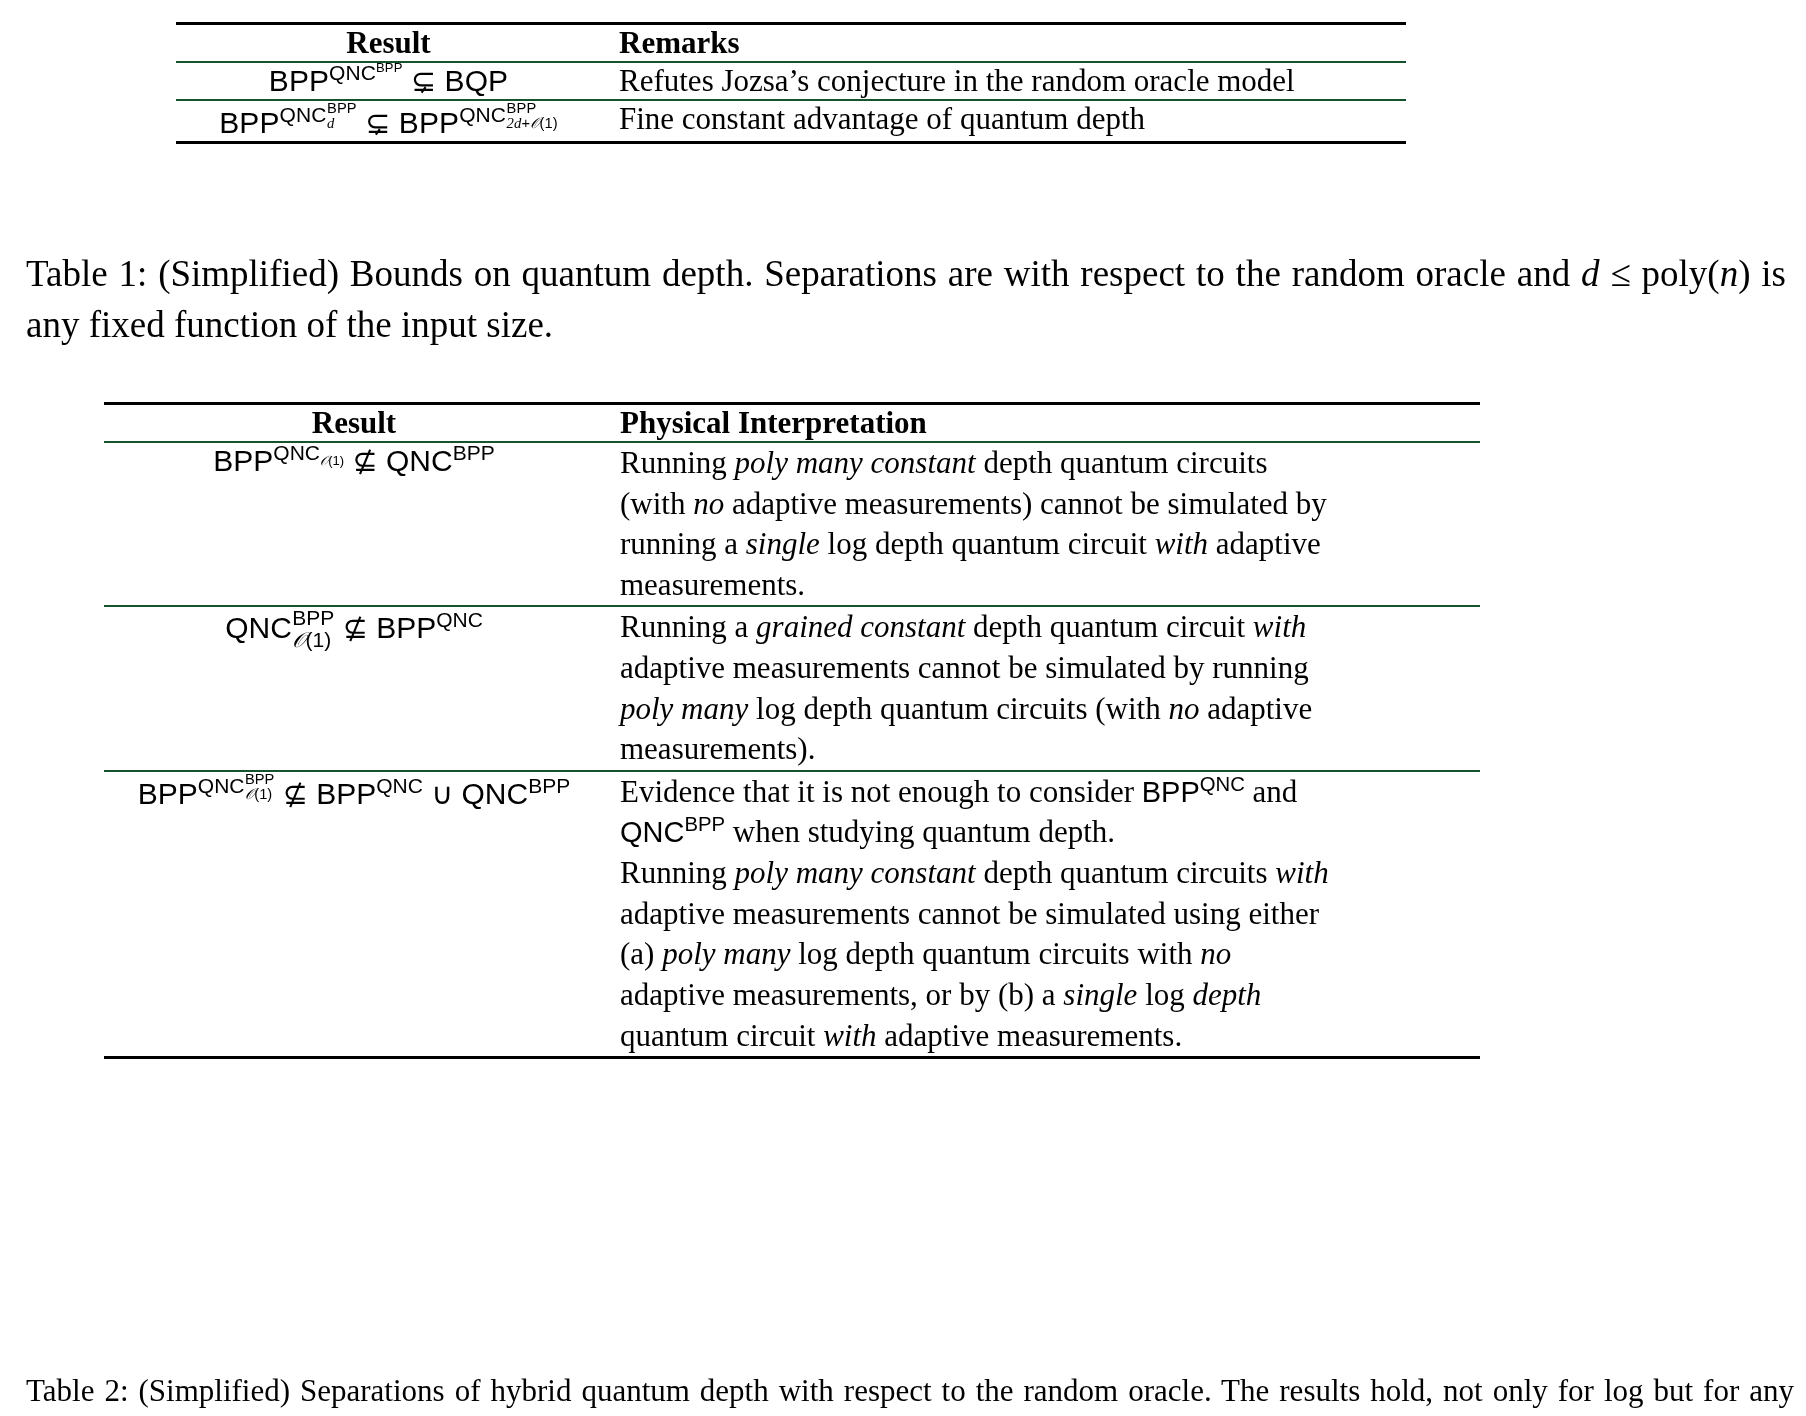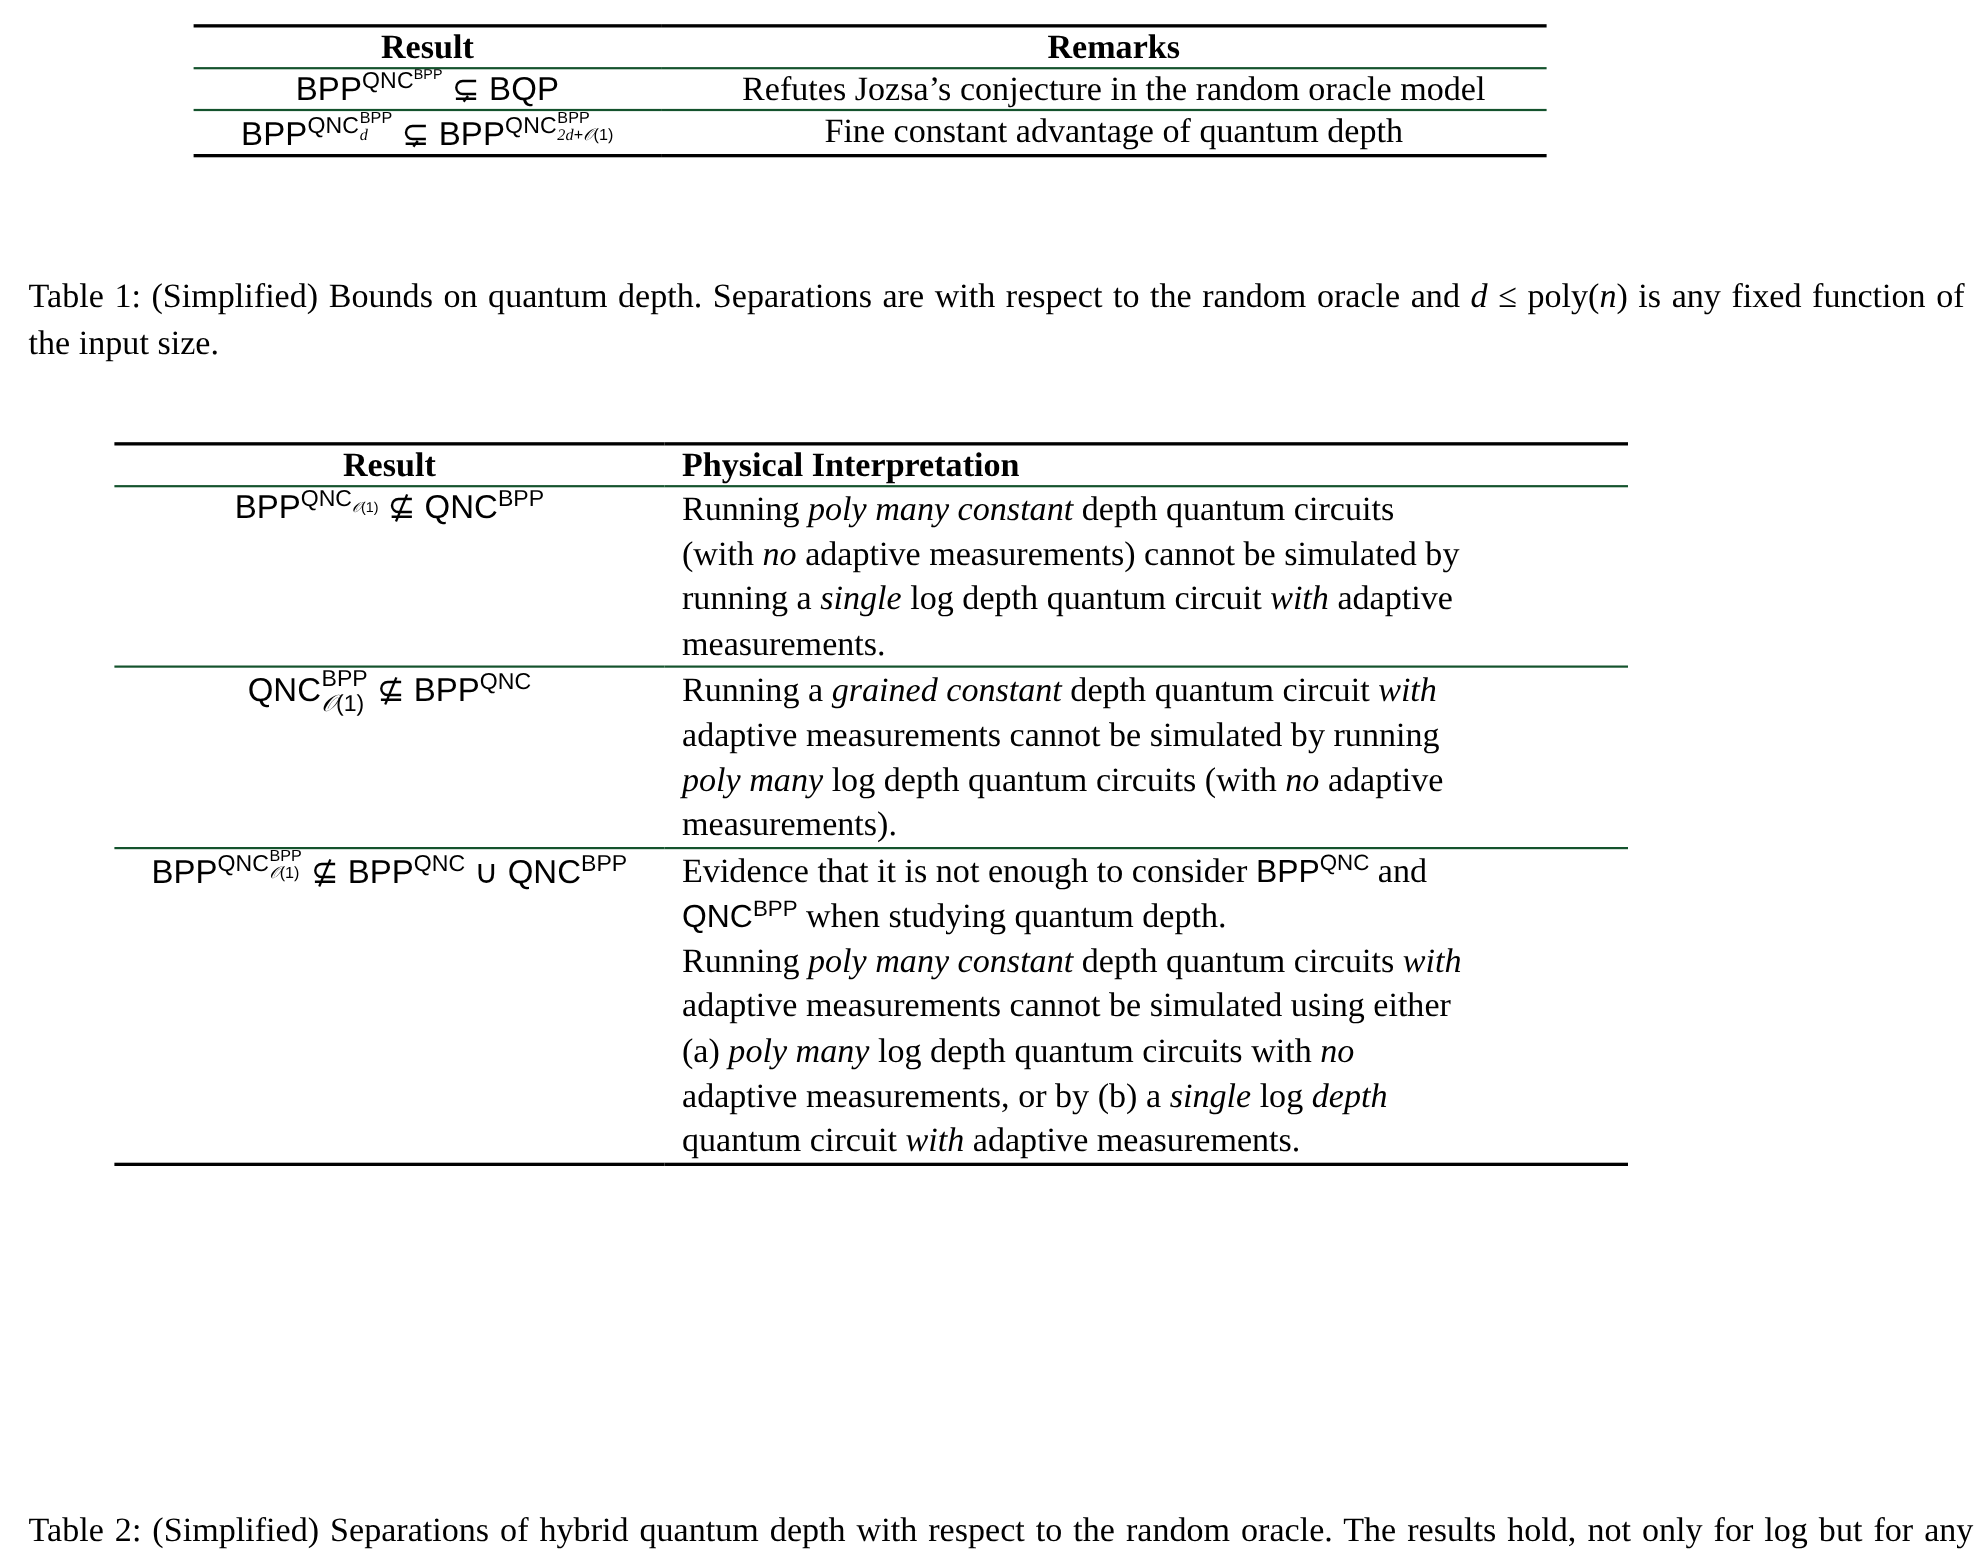--- a/index.html
+++ b/index.html
@@ -60,21 +60,21 @@
 
   
   #table1-wrap {
     position: absolute;
     left: 176px;
     top: 22px;
     width: 1230px;
   }
   #table1 { width: 1230px; }
   #table1 .col-result { width: 425px; text-align: center; }
-  #table1 .col-remark { width: 805px; text-align: center; padding-left: 18px; }
+  #table1 .col-remark { width: 805px; text-align: left; padding-left: 18px; }
 
   .t1-head-cell {
     font-size: 31px;
     padding: 12px 0 10px 0;
   }
   .t1-body-cell {
     font-size: 31px;
     padding: 16px 0 16px 0;
   }
   .t1-math {
@@ -83,21 +83,21 @@
     letter-spacing: 0.1px;
   }
   .nsubset { font-family: "DejaVu Sans", sans-serif; font-size: 30px; }
 
   
   #caption1 {
     position: absolute;
     left: 26px;
     top: 248px;
     width: 1760px;
-    font-size: 31px;
+    font-size: 37px;
     line-height: 1.38;
     text-align: justify;
   }
 
   
   #table2-wrap {
     position: absolute;
     left: 104px;
     top: 402px;
     width: 1376px;

